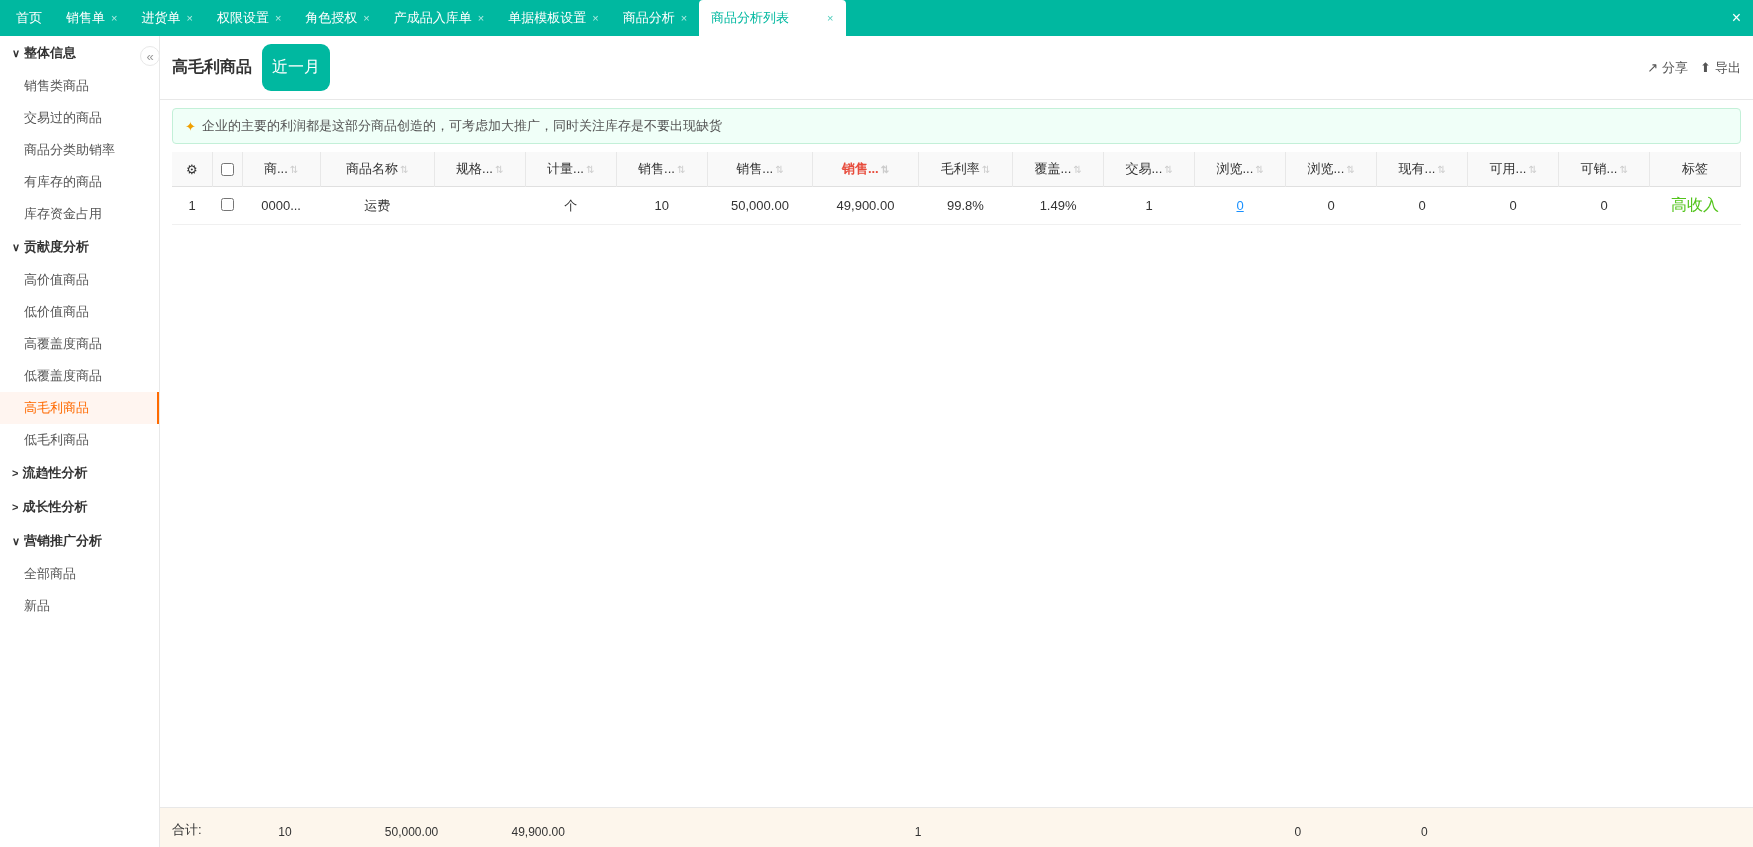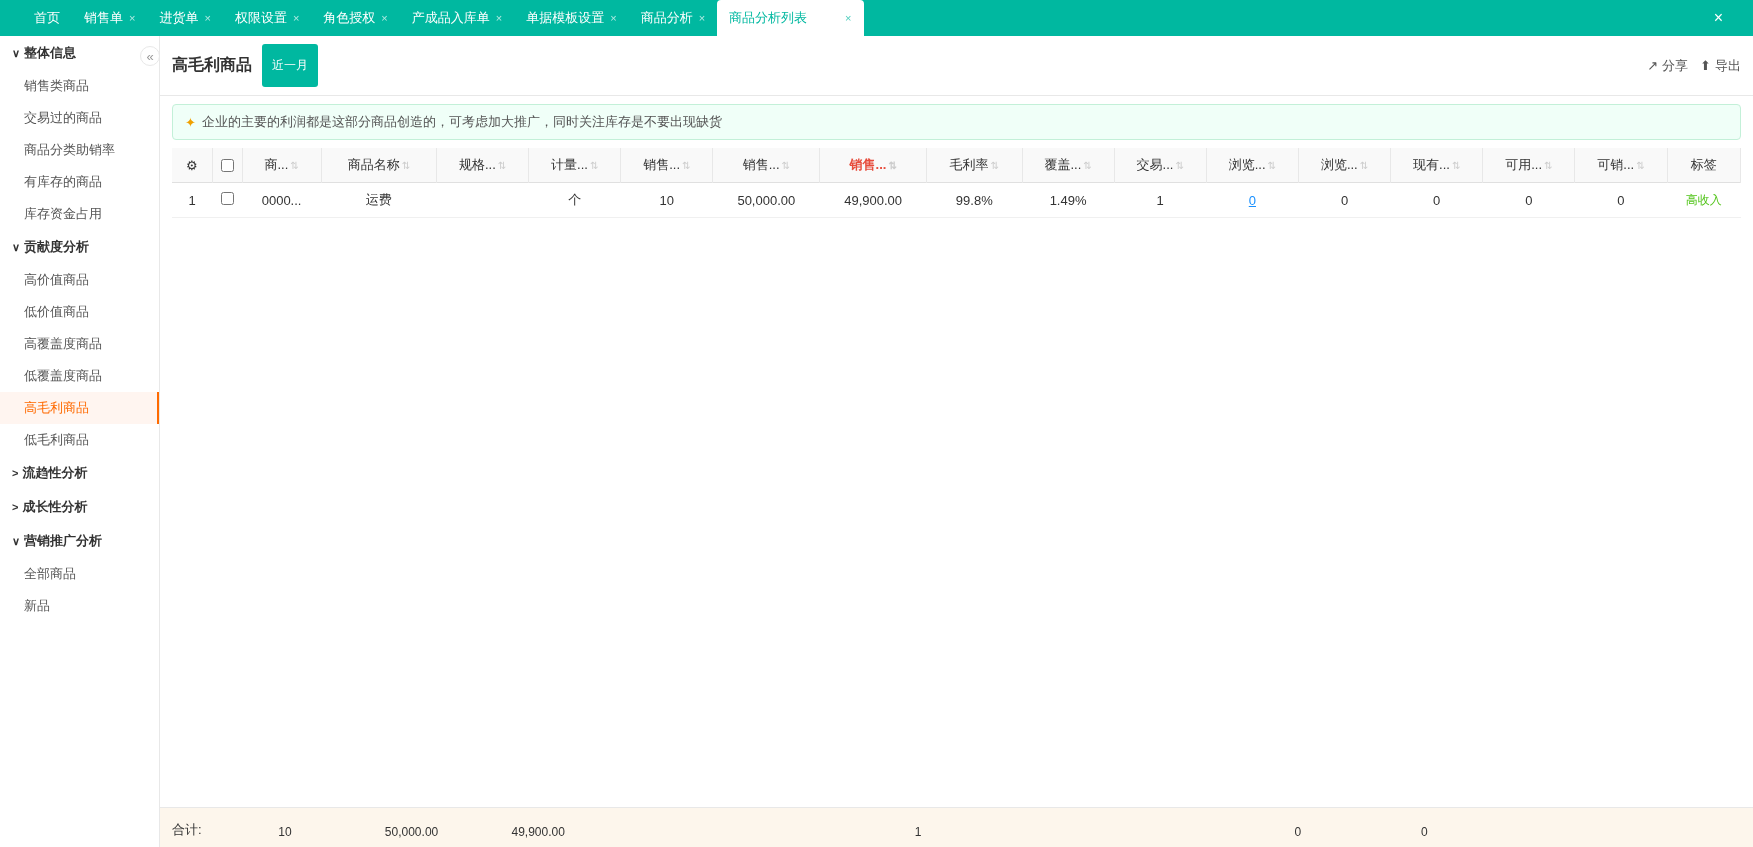--- a/index.html
+++ b/index.html
@@ -4,21 +4,21 @@
   <style>
     * { box-sizing: border-box; margin: 0; padding: 0; font-family: 'Microsoft YaHei', Arial, sans-serif; font-size: 13px; }
     body { background: #f5f5f5; overflow: hidden; }
 
     
     .top-nav {
       background: #00b8a0;
       display: flex;
       align-items: center;
       height: 36px;
-      padding: 0 22px;
+      padding: 0 4px;
       gap: 0;
     }
     .top-nav .nav-item {
       color: #fff;
       padding: 0 12px;
       height: 36px;
       display: flex;
       align-items: center;
       cursor: pointer;
       white-space: nowrap;
@@ -113,24 +113,24 @@
     }
     .content-title {
       font-size: 16px;
       font-weight: bold;
       color: #333;
     }
     .time-filter-btn {
       background: #00b8a0;
       color: #fff;
       border: none;
-      border-radius: 3px;
+      border-radius: 9px;
       padding: 13px 10px;
       cursor: pointer;
-      font-size: 12px;
+      font-size: 16px;
     }
     .search-box {
       display: flex;
       align-items: center;
       border: 1px solid #ddd;
       border-radius: 4px;
       padding: 3px 8px;
       flex: 1;
       max-width: 280px;
       background: #fff;
@@ -203,21 +203,21 @@
       gap: 2px;
     }
     thead th .sort-icon { color: #ccc; font-size: 10px; }
     tbody tr { border-bottom: 1px solid #f0f0f0; }
     tbody td {
       padding: 8px 6px;
       text-align: center;
       color: #333;
       white-space: nowrap;
     }
-    .tag-high { color: #52c41a; font-size: 12px; }
+    .tag-high { color: #52c41a; font-size: 16px; }
     .tag-link { color: #1890ff; text-decoration: underline; cursor: pointer; }
 
     
     .footer-total {
       display: flex;
       align-items: flex-end;
       background: #fdf6ec;
       border-top: 1px solid #e8e8e8;
       padding: 8px 12px;
       font-size: 13px;

